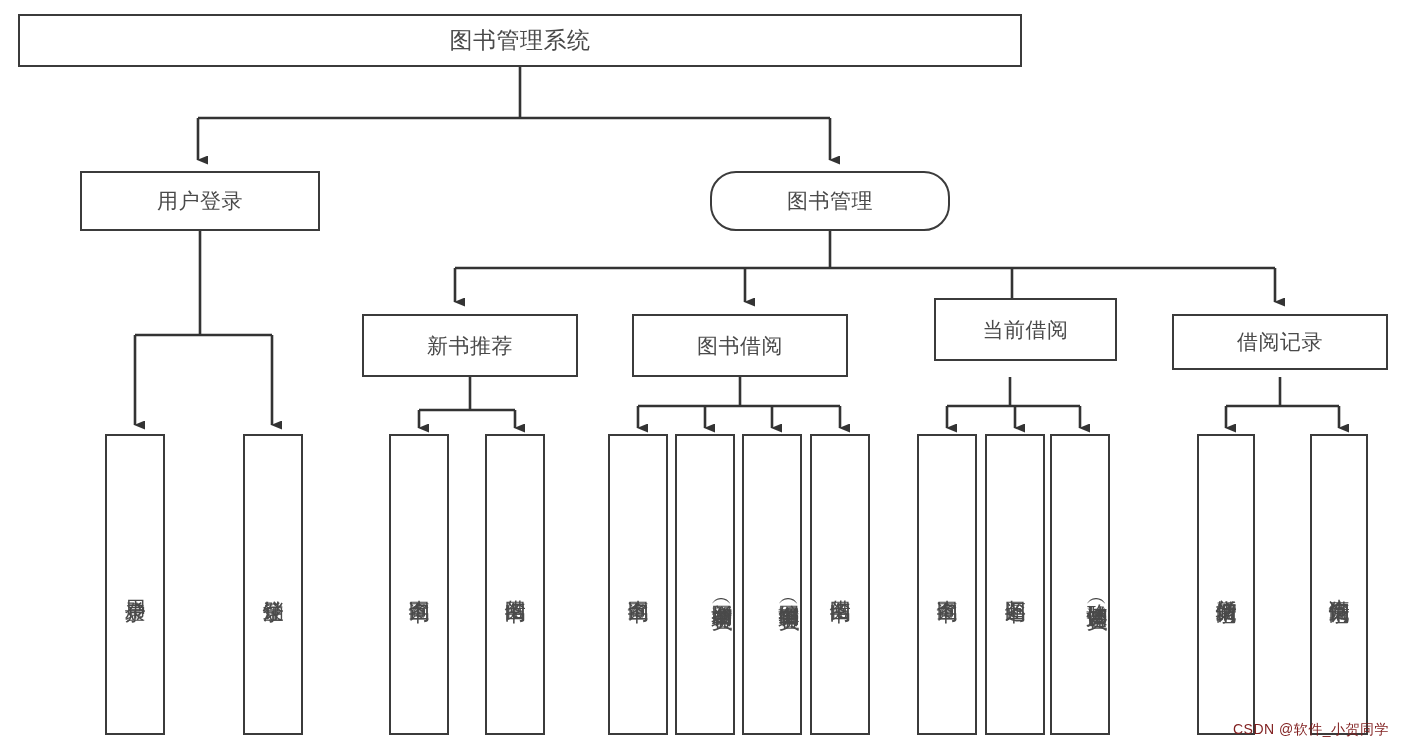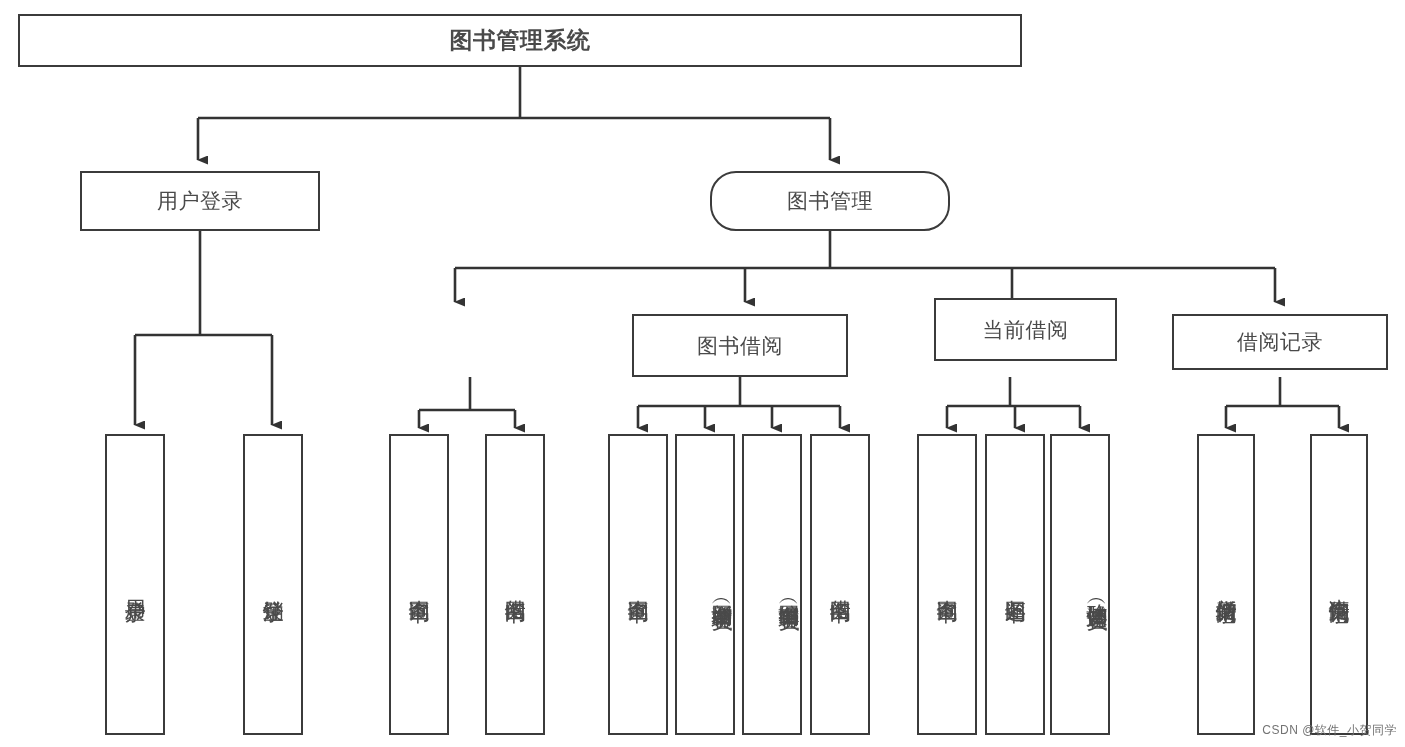--- a/index.html
+++ b/index.html
@@ -57,24 +57,24 @@
     align-items: flex-start;
     justify-content: center;
     letter-spacing: 1px;
   }
   .node-leaf.leaf-mid {
     align-items: center;
     padding-top: 0;
   }
   #watermark {
     position: absolute;
-    right: 8px;
+    right: 16px;
     bottom: 8px;
-    font-size: 12px;
-    color: #737373;
+    font-size: 14px;
+    color: #7f1d1d;
     white-space: nowrap;
     letter-spacing: 0.5px;
   }
 </style>
 </head>
 <body>
 
 <div id="diagram-root">
 
   <svg id="edge-layer" viewBox="0 0 1405 747" xmlns="http://www.w3.org/2000/svg">
@@ -120,26 +120,27 @@
       <path d="M1015,406 L1015,428" marker-end="url(#arrowhead)"></path>
       <path d="M1080,406 L1080,428" marker-end="url(#arrowhead)"></path>
 
       <path d="M1280,377 L1280,406"></path>
       <path d="M1226,406 L1339,406"></path>
       <path d="M1226,406 L1226,428" marker-end="url(#arrowhead)"></path>
       <path d="M1339,406 L1339,428" marker-end="url(#arrowhead)"></path>
     </g>
   </svg>
 
-  <div class="node node-root" style="left:18px; top:14px; width:1004px; height:53px;font-weight:bold;">图书管理系统</div>
+  <div class="node node-root" style="left:18px; top:14px; width:1004px; height:53px;">图书管理系统</div>
 
   <div class="node node-l2" style="left:80px; top:171px; width:240px; height:60px;">用户登录</div>
 
   <div class="node node-l2" style="left:710px; top:171px; width:240px; height:60px;border-radius:26px;">图书管理</div>
 
+  <div class="node node-l3" style="left:362px; top:314px; width:216px; height:63px;">新书推荐</div>
 
   <div class="node node-l3" style="left:632px; top:314px; width:216px; height:63px;font-family:Liberation Serif, serif;">图书借阅</div>
 
   <div class="node node-l3" style="left:902px; top:298px; width:183px; height:63px;margin-left:32px;">当前借阅</div>
 
   <div class="node node-l3" style="left:1172px; top:314px; width:216px; height:56px;">借阅记录</div>
 
   <div class="node node-leaf leaf-mid" style="left:105px; top:434px; width:60px; height:301px;">用户登录</div>
 
   <div class="node node-leaf leaf-mid" style="left:243px; top:434px; width:60px; height:301px;">注销登录</div>

